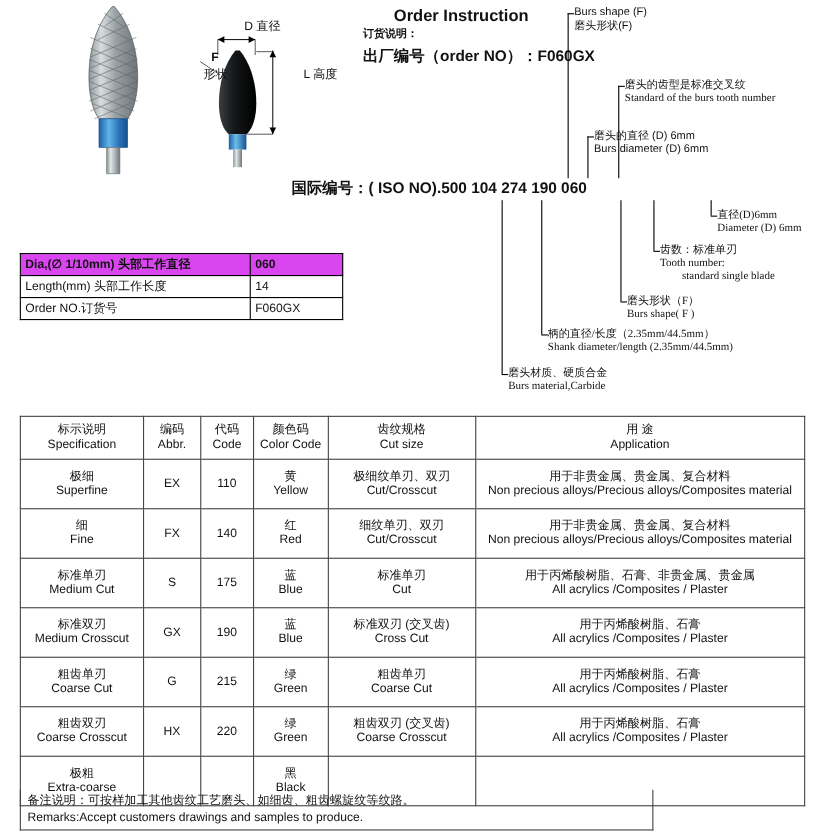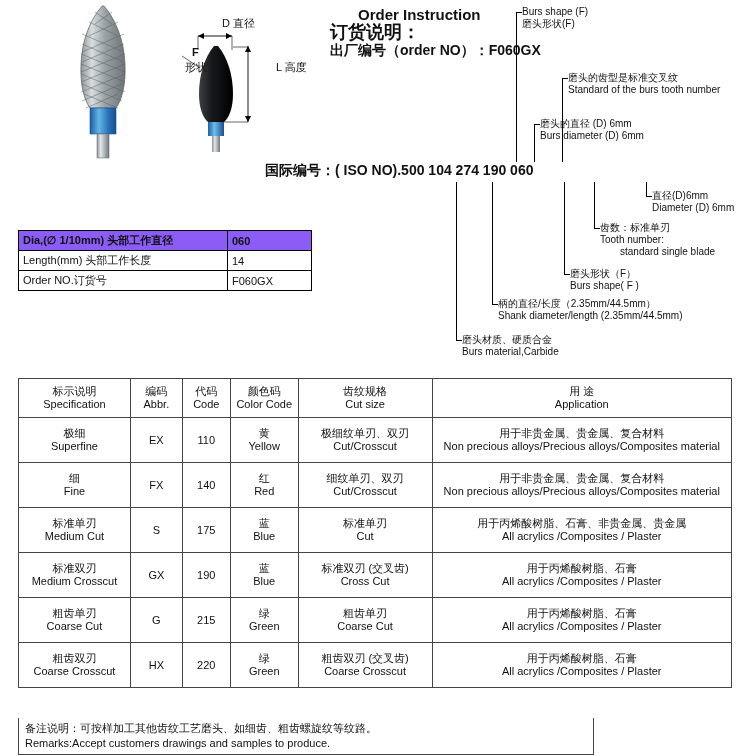--- a/index.html
+++ b/index.html
@@ -17,37 +17,37 @@
   #bur-illustration{left:40px;top:4px;width:140px;height:150px;}
   #bur-illustration svg{display:block;}
 
   #shape-illustration{left:160px;top:10px;width:150px;height:140px;}
 
   .dim-label{font-size:11px;color:#111;margin-left:24px;}
 
   
   #order-instruction{left:330px;top:6px;width:180px;}
   #order-instruction .ttl{font-weight:bold;font-size:15px;line-height:17px;margin-left:28px;}
-  #order-instruction .cn{font-weight:bold;font-size:18px;line-height:18px;}
+  #order-instruction .cn{font-weight:bold;font-size:10px;line-height:18px;}
   #order-instruction .no{font-weight:bold;font-size:14px;line-height:18px;white-space:nowrap;}
 
   
   .anno{font-size:10px;line-height:12px;color:#111;}
   .anno .l1{white-space:nowrap;}
 
   
   #iso-line{left:265px;top:162px;font-weight:bold;font-size:14px;white-space:nowrap;}
 
   
-  .anno2{font-size:10px;line-height:12px;color:#111;}
+  .anno2{font-size:10px;line-height:12px;color:#111;font-family:Liberation Serif, serif;}
 
   
   #spec-table{left:18px;top:230px;border-collapse:collapse;font-size:11px;}
   #spec-table td{border:1px solid #000;padding:2px 4px;height:15px;}
-  #spec-table .hdr{background:#8b5cf6;font-weight:bold;margin-top:32px;}
+  #spec-table .hdr{background:#d946ef;font-weight:bold;margin-top:32px;}
   #spec-table .c-lbl{width:200px;}
   #spec-table .c-val{width:75px;text-align:left;}
 
   
   #main-table{left:18px;top:378px;border-collapse:collapse;width:714px;font-size:11px;}
   #main-table td{border:1px solid #444;text-align:center;vertical-align:middle;padding:2px 2px;}
   #main-table .head td{height:34px;font-size:11px;line-height:13px;}
   #main-table .row td{height:40px;line-height:13px;}
   .cn-t{display:block;}
   .en-t{display:block;text-align:center;}
@@ -166,21 +166,21 @@
   <div class="ttl">Order Instruction</div>
   <div class="cn">订货说明：</div>
   <div class="no">出厂编号（order  NO）：F060GX</div>
 </div>
 
 <div class="abs anno" style="left:522px;top:6px;">
   <div class="l1">Burs shape (F)</div>
   <div class="l1">磨头形状(F)</div>
 </div>
 
-<div class="abs anno" style="left:568px;top:72px;">
+<div class="abs anno" style="left:568px;top:72px;font-family:Liberation Serif, serif;">
   <div class="l1">磨头的齿型是标准交叉纹</div>
   <div class="l1">Standard of the burs tooth number</div>
 </div>
 
 <div class="abs anno" style="left:540px;top:118px;">
   <div class="l1">磨头的直径 (D) 6mm</div>
   <div class="l1">Burs diameter (D)  6mm</div>
 </div>
 
 <div class="lead" style="left:516px;top:12px;width:6px;height:1px;"></div>
@@ -402,19 +402,33 @@
     <td>
       <span class="cn-t">粗齿双刃 (交叉齿)</span>
       <span class="en-t">Coarse  Crosscut</span>
     </td>
     <td>
       <span class="cn-t">用于丙烯酸树脂、石膏</span>
       <span class="en-t">All acrylics /Composites / Plaster</span>
     </td>
   </tr>
 
+  <tr class="row">
+    <td>
+      <span class="cn-t">极粗</span>
+      <span class="en-t">Extra-coarse</span>
+    </td>
+    <td></td>
+    <td></td>
+    <td>
+      <span class="cn-t">黑</span>
+      <span class="en-t">Black</span>
+    </td>
+    <td></td>
+    <td></td>
+  </tr>
 </tbody>
   </table>
 
 <div class="abs" id="remarks">
   <div>备注说明：可按样加工其他齿纹工艺磨头、如细齿、粗齿螺旋纹等纹路。</div>
   <div class="en">Remarks:Accept  customers  drawings  and  samples  to  produce.</div>
 </div>
 
 </body></html>

